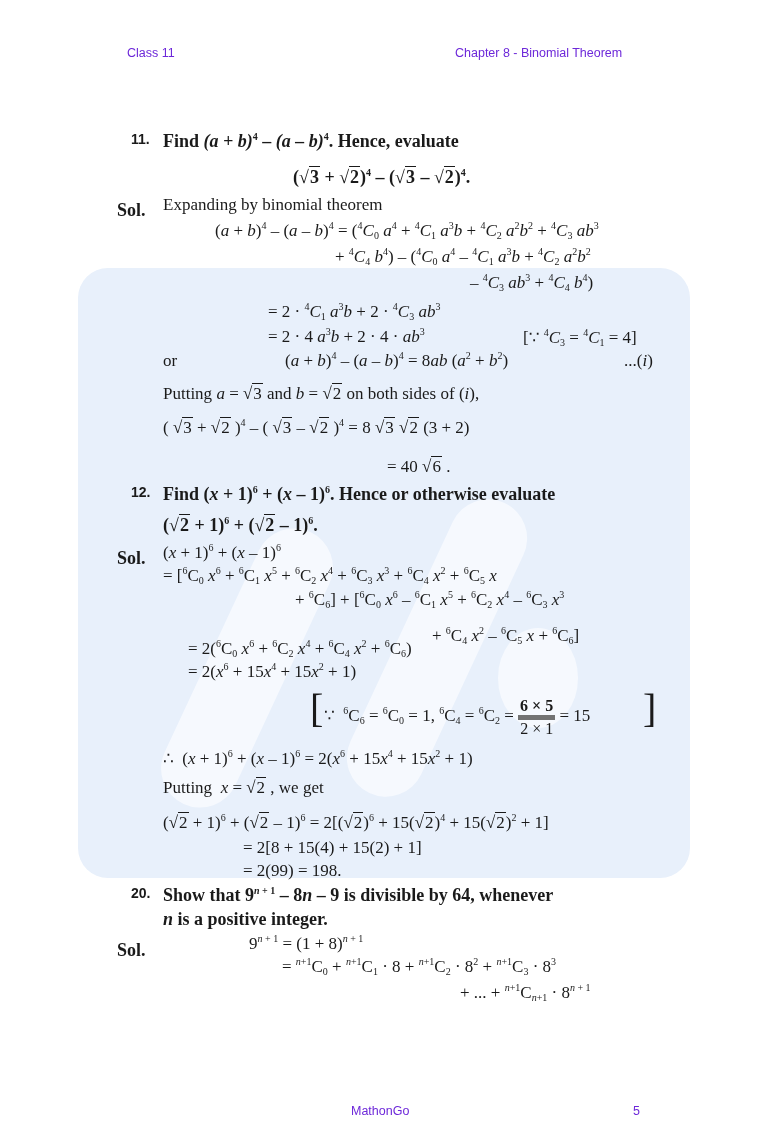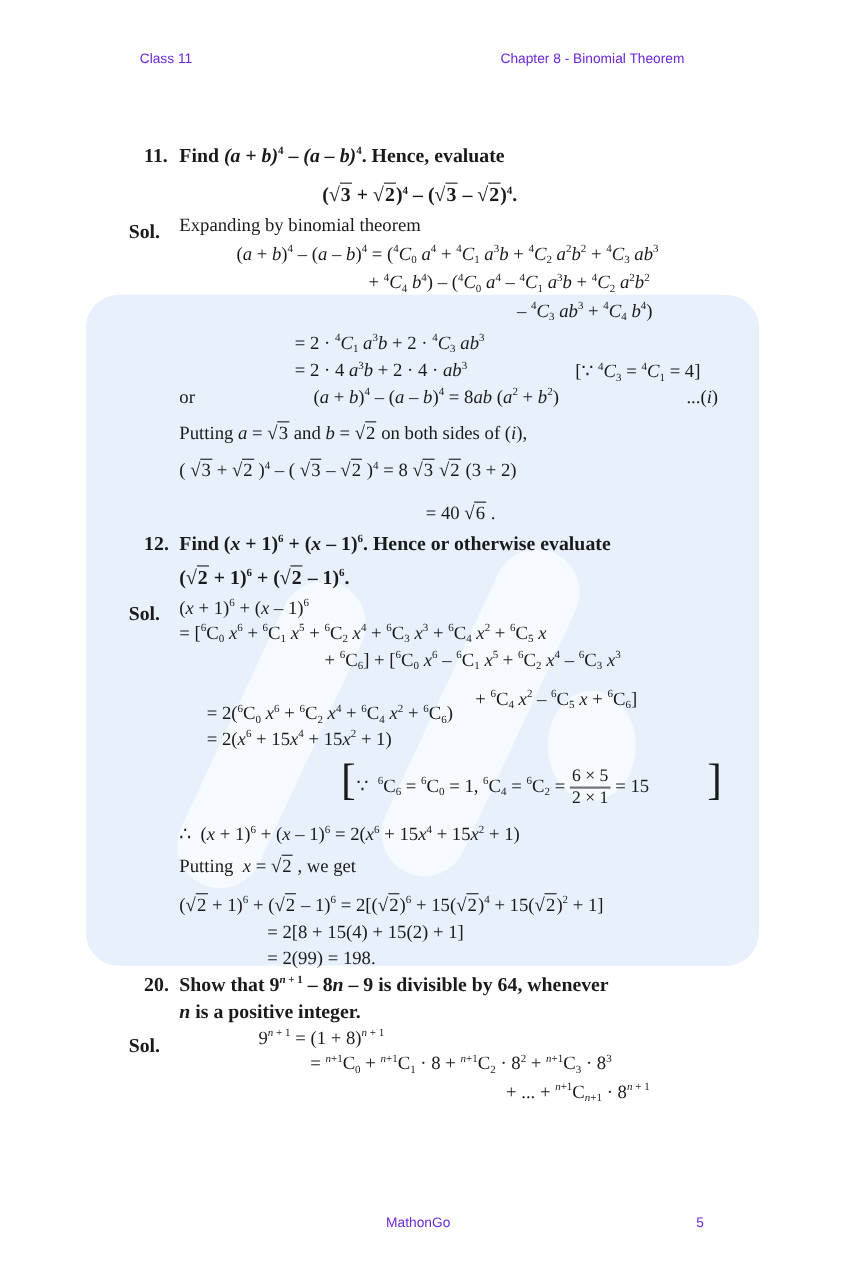--- a/index.html
+++ b/index.html
@@ -12,29 +12,29 @@
   .watermark-box {
     position: absolute; left: 78px; top: 268px; width: 612px; height: 610px;
     background: #e8f0fb; border-radius: 30px;
   }
   .wm-stroke {
     position: absolute; background: #f6f9fe; border-radius: 40px;
   }
   .wm-dot { position: absolute; background: #f6f9fe; border-radius: 50%; }
   .line { position: absolute; white-space: nowrap; font-family: "Liberation Serif", serif; font-size: 17px; }
   .q { font-weight: bold; font-size: 18px; }
-  .num { position: absolute; font-weight: bold; font-size: 18px; font-family: Liberation Serif, serif; }
+  .num { position: absolute; font-weight: bold; font-size: 14px; font-family: Liberation Sans, sans-serif; }
   .sol { position: absolute; font-weight: bold; font-size: 18px; font-family: "Liberation Serif", serif; margin-top: 6px; }
   i { font-style: italic; }
   sup { font-size: 10px; vertical-align: 7px; line-height: 0; }
   sub { font-size: 10px; vertical-align: -3px; line-height: 0; }
   .sq { border-top: 1.3px solid #1a1a1a; padding: 0 1px; }
   .bracket-big { position: absolute; font-size: 40px; font-family: "Liberation Serif", serif; font-weight: 100; }
   .frac { display: inline-block; vertical-align: middle; text-align: center; font-size: 16px; }
-  .frac .n { display: block; border-bottom: 2px solid #737373; padding: 0 2px; }
+  .frac .n { display: block; border-bottom: 5px solid #737373; padding: 0 2px; font-weight: bold; }
   .frac .d { display: block; padding: 0 2px; }
 </style>
 </head>
 <body>
 
 <div class="hdr" style="left:127px; top:46px;">Class 11</div>
 <div class="hdr" style="left:455px; top:46px;">Chapter 8 - Binomial Theorem</div>
 
 <div class="watermark-box">
   <div class="wm-stroke" style="left:130px; top:250px; width:78px; height:300px; transform:rotate(25deg);"></div>
@@ -76,18 +76,18 @@
 <div class="line" style="left:163px; top:748px;">∴ &nbsp;(<i>x</i> + 1)<sup>6</sup> + (<i>x</i> – 1)<sup>6</sup> = 2(<i>x</i><sup>6</sup> + 15<i>x</i><sup>4</sup> + 15<i>x</i><sup>2</sup> + 1)</div>
 <div class="line" style="left:163px; top:778px;">Putting &nbsp;<i>x</i> = √<span class="sq">2</span> , we get</div>
 <div class="line" style="left:163px; top:813px;">(√<span class="sq">2</span> + 1)<sup>6</sup> + (√<span class="sq">2</span> – 1)<sup>6</sup> = 2[(√<span class="sq">2</span>)<sup>6</sup> + 15(√<span class="sq">2</span>)<sup>4</sup> + 15(√<span class="sq">2</span>)<sup>2</sup> + 1]</div>
 <div class="line" style="left:243px; top:838px;">= 2[8 + 15(4) + 15(2) + 1]</div>
 <div class="line" style="left:243px; top:861px;">= 2(99) = 198.</div>
 
 <div class="num" style="left:131px; top:885px;">20.</div>
 <div class="line q" style="left:163px; top:885px;">Show that 9<sup><i>n</i> + 1</sup> – 8<i>n</i> – 9 is divisible by 64, whenever</div>
 <div class="line q" style="left:163px; top:909px;"><i>n</i> is a positive integer.</div>
 <div class="sol" style="left:117px; top:934px;">Sol.</div>
-<div class="line" style="left:235px; top:934px;">9<sup><i>n</i> + 1</sup> = (1 + 8)<sup><i>n</i> + 1</sup></div>
+<div class="line" style="left:249px; top:934px;">9<sup><i>n</i> + 1</sup> = (1 + 8)<sup><i>n</i> + 1</sup></div>
 <div class="line" style="left:282px; top:957px;">= <sup><i>n</i>+1</sup>C<sub>0</sub> + <sup><i>n</i>+1</sup>C<sub>1</sub> · 8 + <sup><i>n</i>+1</sup>C<sub>2</sub> · 8<sup>2</sup> + <sup><i>n</i>+1</sup>C<sub>3</sub> · 8<sup>3</sup></div>
 <div class="line" style="left:460px; top:983px;">+ ... + <sup><i>n</i>+1</sup>C<sub><i>n</i>+1</sub> · 8<sup><i>n</i> + 1</sup></div>
 
 <div class="ftr" style="left:351px; top:1104px;">MathonGo</div>
 <div class="ftr" style="left:633px; top:1104px;">5</div>
 
 </body></html>

